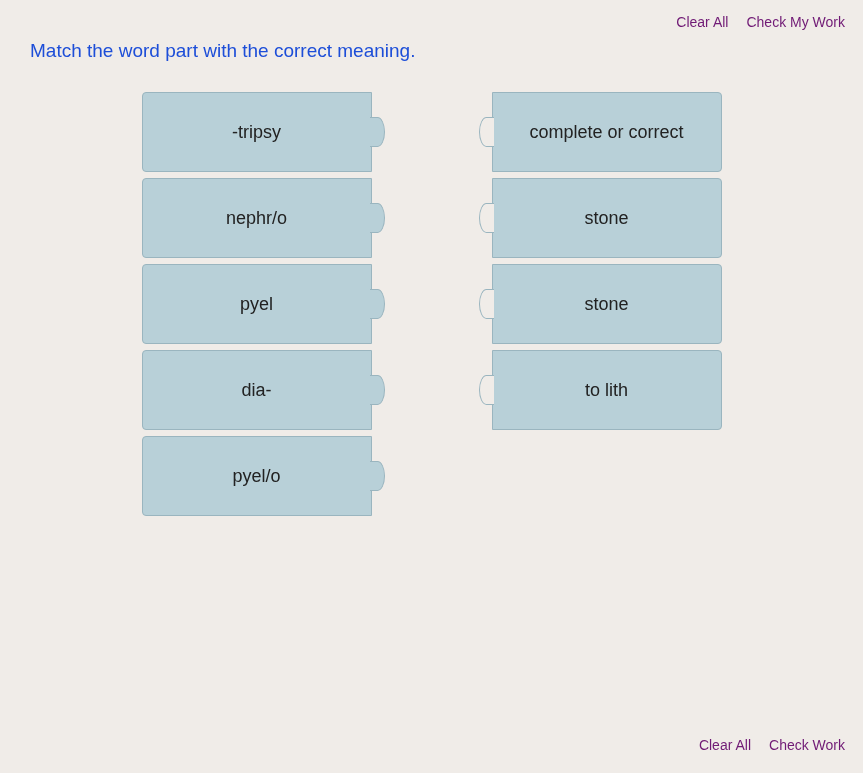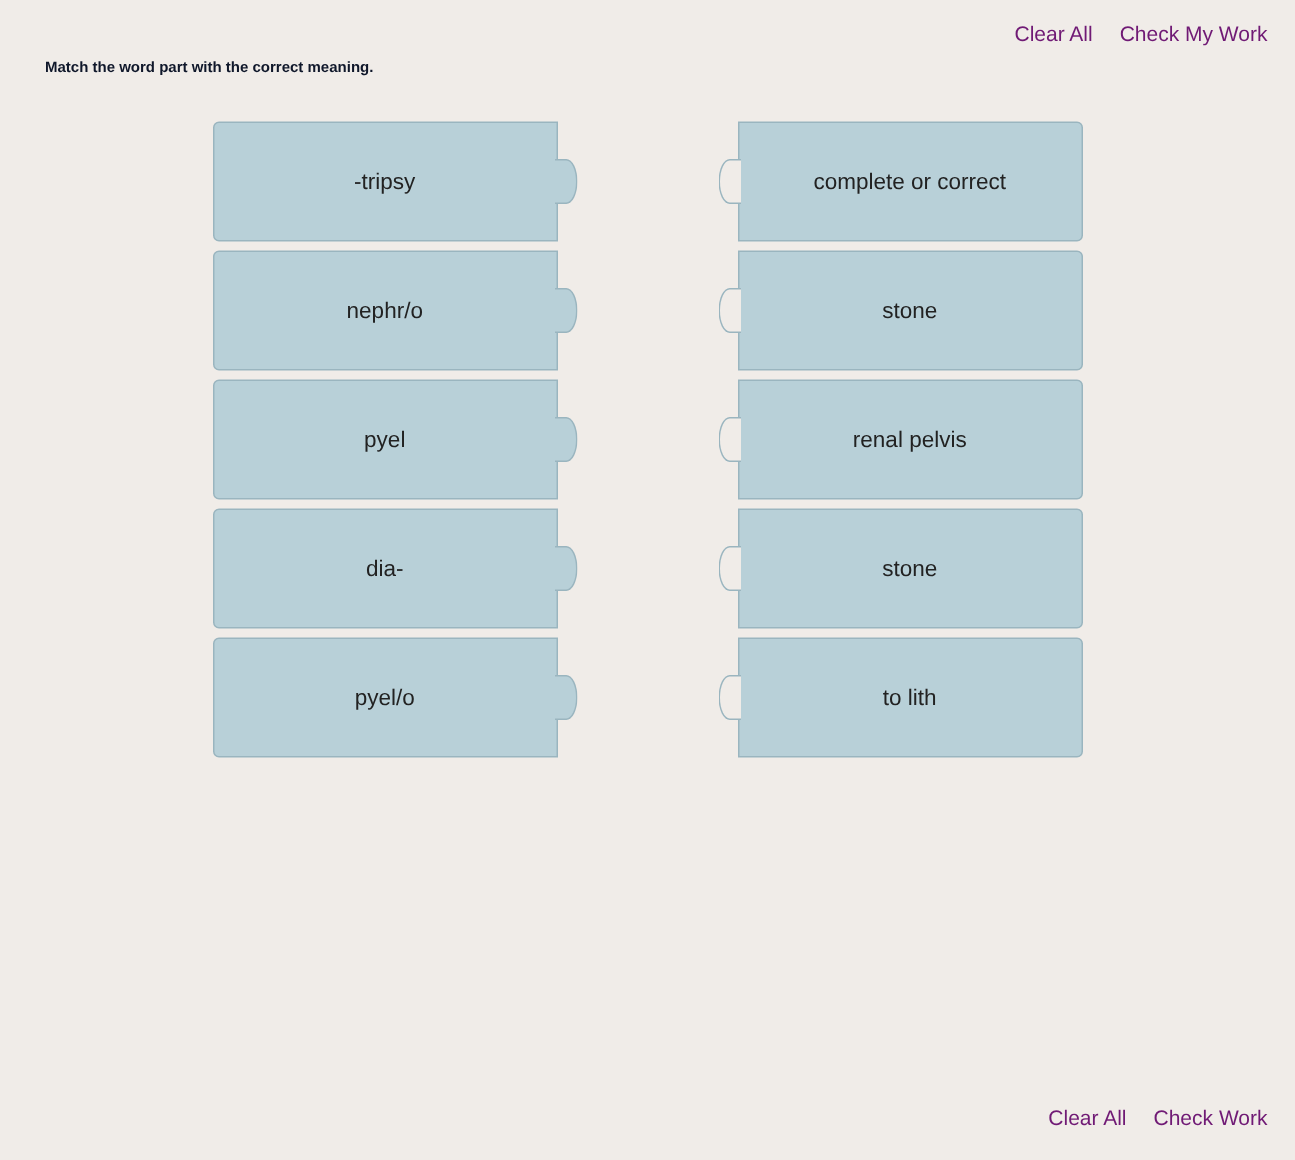--- a/index.html
+++ b/index.html
@@ -24,24 +24,24 @@
     .top-bar-btn {
       background: none;
       border: none;
       cursor: pointer;
       font-size: 14px;
       color: #701a75;
       font-weight: 500;
     }
 
     .instruction {
-      font-size: 10px;
-      color: #0f172a;
+      font-size: 19px;
+      color: #1d4ed8;
       margin: 0 0 30px 30px;
-      font-weight: 700;
+      font-weight: 400;
     }
 
     .main-content {
       display: flex;
       justify-content: center;
       align-items: flex-start;
       gap: 0;
       padding: 0 30px;
       position: relative;
     }
@@ -63,21 +63,21 @@
 
     
     .card {
       background-color: #b8d0d8;
       border: 1.5px solid #9ab5bf;
       display: flex;
       align-items: center;
       justify-content: center;
       height: 80px;
       margin-bottom: 6px;
-      font-size: 15px;
+      font-size: 18px;
       color: #222;
       cursor: pointer;
       position: relative;
       user-select: none;
     }
 
     
     .card-left {
       border-radius: 4px 0 0 4px;
       margin-right: 0;
@@ -160,23 +160,20 @@
   </div>
 
   <div class="column right-column">
     <div class="card card-right">
       <span>complete or correct</span>
     </div>
     <div class="card card-right">
       <span>stone</span>
     </div>
     <div class="card card-right">
-      <span>renal pelvis</span>
-    </div>
-    <div class="card card-right">
       <span>stone</span>
     </div>
     <div class="card card-right">
       <span>to lith</span>
     </div>
   </div>
 </div>
 
 <div class="bottom-bar">
   <button class="top-bar-btn">Clear All</button>

